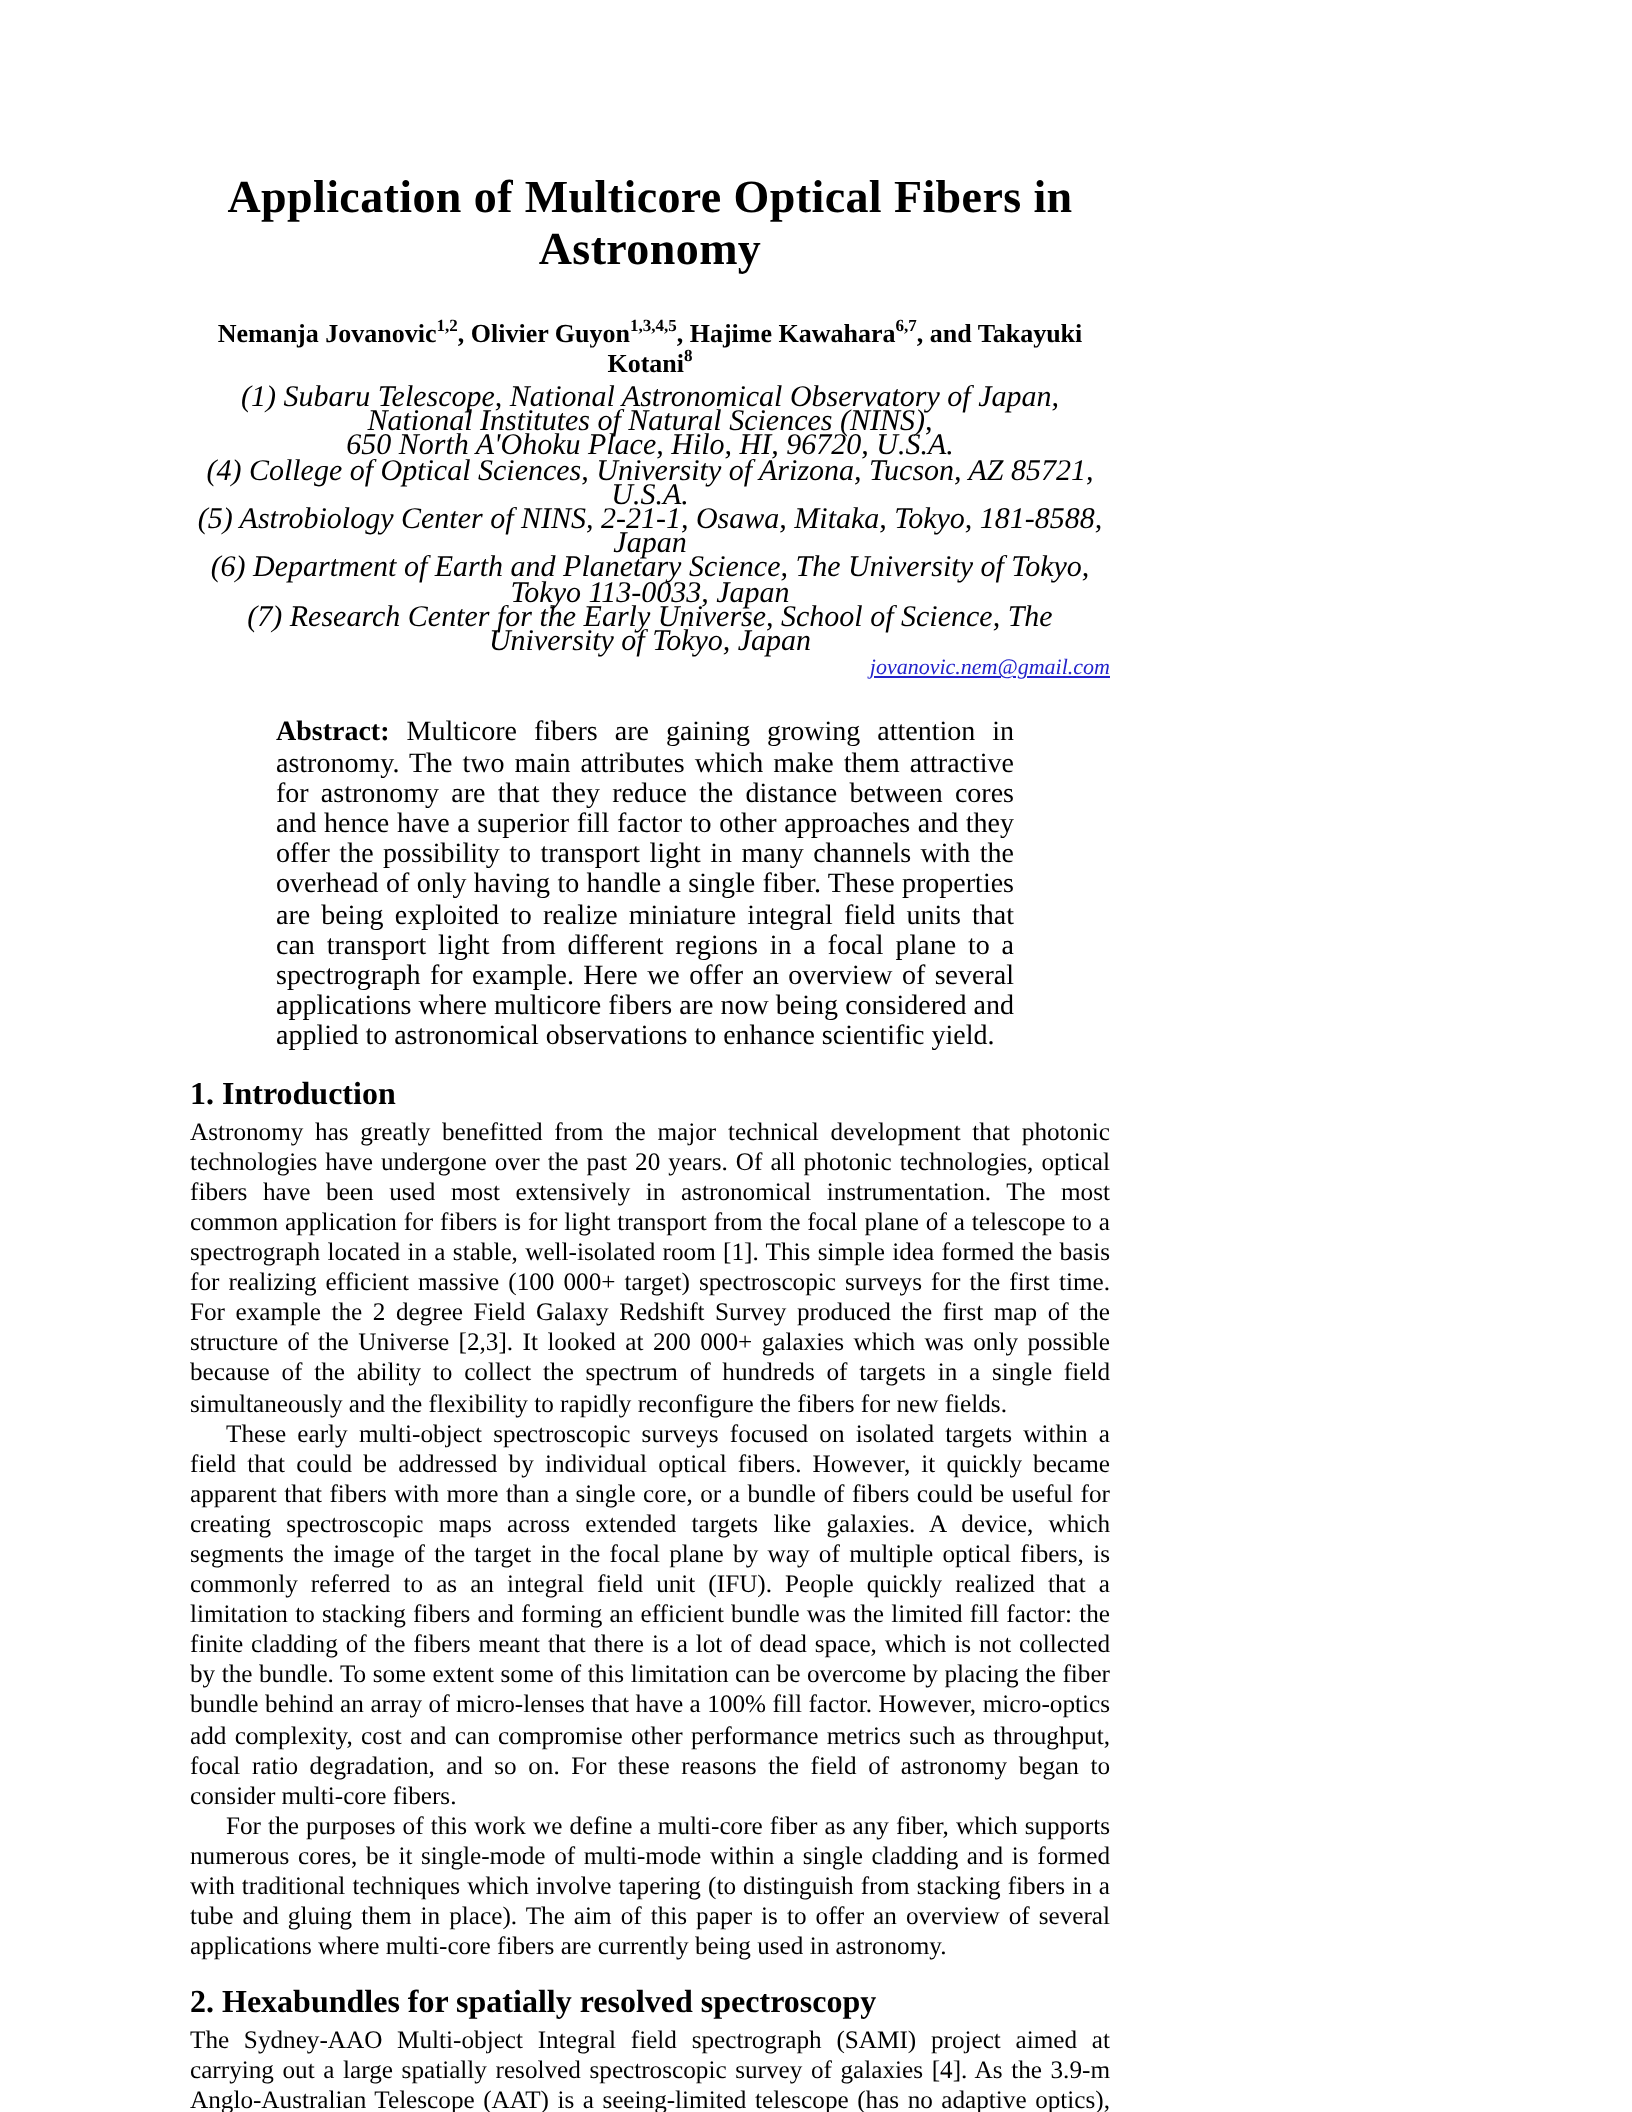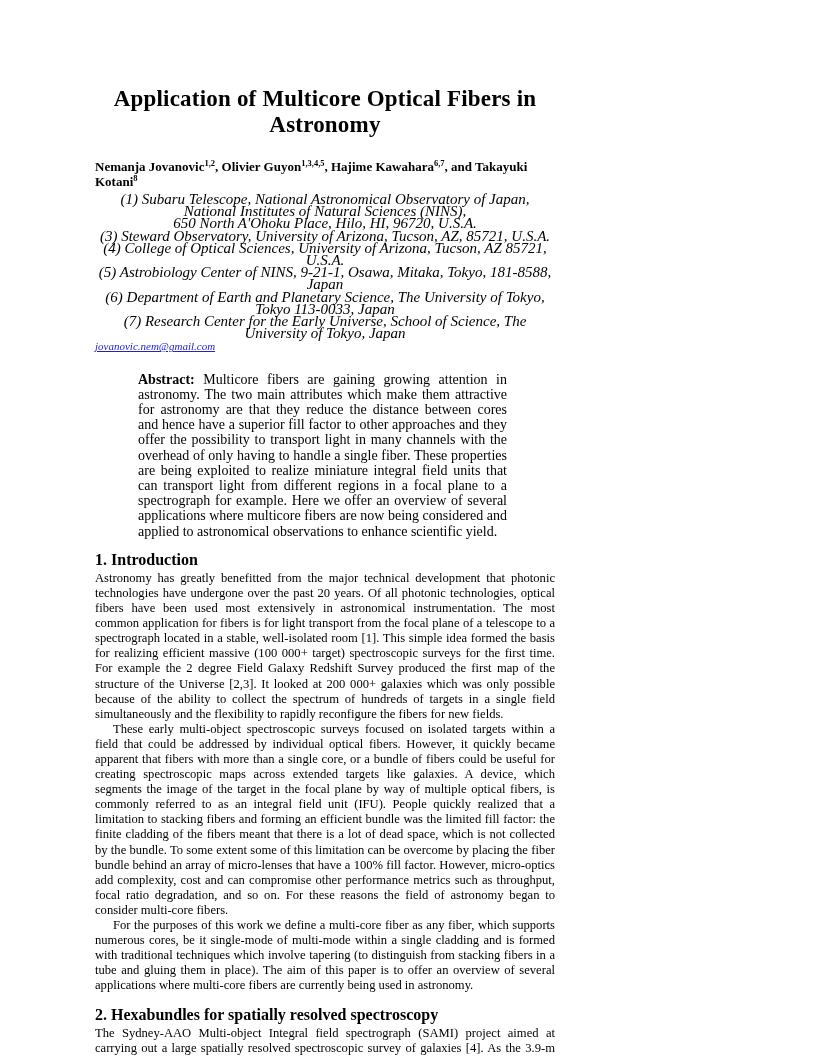--- a/index.html
+++ b/index.html
@@ -21,39 +21,39 @@
     font-size: 23px;
     font-weight: bold;
     text-align: center;
     margin: 0 0 21px 0;
     line-height: 26px;
     letter-spacing: 0.2px;
   }
   .authors {
     font-size: 13px;
     font-weight: bold;
-    text-align: left;
+    text-align: center;
     margin: 0 0 4px 0;
     line-height: 15px;
   }
   .authors sup {
     font-size: 8.5px;
     font-weight: bold;
     vertical-align: super;
     line-height: 0;
   }
   .affiliations {
     text-align: center;
     font-style: italic;
     font-size: 15px;
     line-height: 12.2px;
   }
   .affil-line { display: block; }
   .email-row {
-    text-align: left;
+    text-align: right;
     font-size: 11px;
     line-height: 12.2px;
     margin-top: 1px;
   }
   .email-link {
     color: #2323cb;
     font-style: italic;
     text-decoration: underline;
   }
   .abstract-block {
@@ -91,23 +91,22 @@
 
 <div class="page">
 
   <h1 class="title">Application of Multicore Optical Fibers in Astronomy</h1>
 
   <p class="authors"><span><span>Nemanja Jovanovic</span><sup>1,2</sup><span>, </span></span><span><span>Olivier Guyon</span><sup>1,3,4,5</sup><span>, </span></span><span><span>Hajime Kawahara</span><sup>6,7</sup><span>, and </span></span><span><span>Takayuki Kotani</span><sup>8</sup></span></p>
 
   <div class="affiliations">
     <span class="affil-line">(1) Subaru Telescope, National Astronomical Observatory of Japan, National Institutes of Natural Sciences (NINS),</span>
     <span class="affil-line">650 North A'Ohoku Place, Hilo, HI, 96720, U.S.A.</span>
-    <span class="affil-line">(3) Steward Observatory, University of Arizona, Tucson, AZ, 85721, U.S.A.</span>
     <span class="affil-line">(4) College of Optical Sciences, University of Arizona, Tucson, AZ 85721, U.S.A.</span>
-    <span class="affil-line">(5) Astrobiology Center of NINS, 9-21-1, Osawa, Mitaka, Tokyo, 181-8588, Japan</span>
+    <span class="affil-line">(5) Astrobiology Center of NINS, 2-21-1, Osawa, Mitaka, Tokyo, 181-8588, Japan</span>
     <span class="affil-line">(6) Department of Earth and Planetary Science, The University of Tokyo, Tokyo 113-0033, Japan</span>
     <span class="affil-line">(7) Research Center for the Early Universe, School of Science, The University of Tokyo, Japan</span>
   </div>
 
   <div class="email-row">
     <a href="#" class="email-link">jovanovic.nem@gmail.com</a>
   </div>
 
   <div class="abstract-block">
     <p class="abstract"><b class="run-in">Abstract:</b> <span>Multicore fibers are gaining growing attention in astronomy. The two main attributes which make them attractive for astronomy are that they reduce the distance between cores and hence have a superior fill factor to other approaches and they offer the possibility to transport light in many channels with the overhead of only having to handle a single fiber. These properties are being exploited to realize miniature integral field units that can transport light from different regions in a focal plane to a spectrograph for example. Here we offer an overview of several applications where multicore fibers are now being considered and applied to astronomical observations to enhance scientific yield.</span></p>

